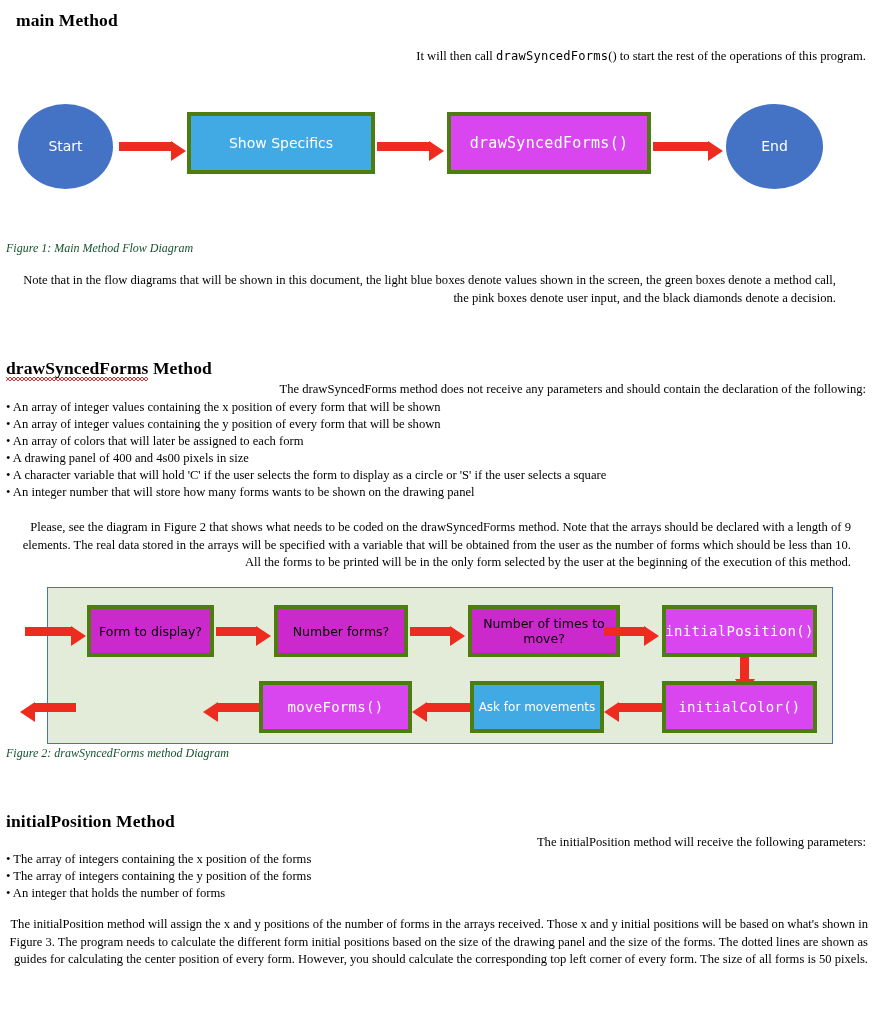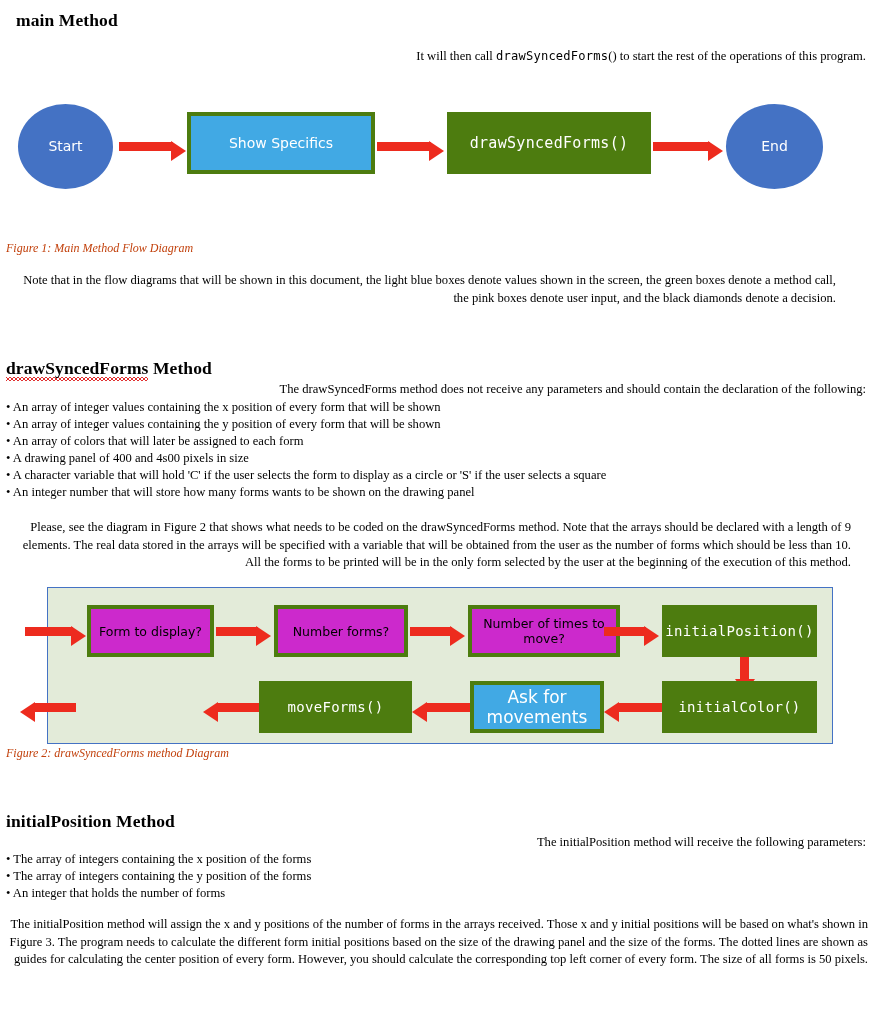--- a/index.html
+++ b/index.html
@@ -44,21 +44,21 @@
   }
   .mono {
     font-family: "DejaVu Sans Mono", "Liberation Mono", monospace;
     font-size: 12.1px;
     letter-spacing: 0.2px;
   }
   .caption {
     font-family: "Liberation Serif", serif;
     font-style: italic;
     font-size: 12px;
-    color: #c2410c;
+    color: #14532d;
     margin: 0;
   }
   .spellcheck {
     text-decoration: none;
     background-repeat: repeat-x;
     background-position: left bottom;
     background-image:
       linear-gradient(45deg, transparent 45%, #e03030 45%, #e03030 55%, transparent 55%),
       linear-gradient(-45deg, transparent 45%, #e03030 45%, #e03030 55%, transparent 55%);
     background-size: 4px 4px;
@@ -101,21 +101,21 @@
     box-sizing: border-box;
   }
   .node-ellipse {
     border-radius: 50%;
     background: #4472C4;
   }
   .node-rect {
     border: 4px solid #4d7c0f;
   }
   .fill-blue { background: #41A9E4; }
-  .fill-green { background: #4d7c0f; }
+  .fill-green { background: #d946ef; }
   .fill-magenta { background: #CC29CC; }
 
   
   .arrow-r, .arrow-l {
     position: absolute;
     height: 0;
   }
   .arrow-shaft-h {
     position: absolute;
     background: #ED2B1E;
@@ -272,21 +272,21 @@
     <div class="node node-rect fill-green" style="left:662px; top:96px; width:155px; height:52px;">
       <span class="shape-label-mono" style="font-size:14px;">initialColor()</span>
     </div>
 
     <div class="arrow-l" style="left:604px; top:122px; width:58px;">
       <div class="arrow-shaft-h" style="left:14px; width:44px; top:-4.5px;"></div>
       <div class="arrow-head-l" style="left:0px;"></div>
     </div>
 
     <div class="node node-rect fill-blue" style="left:470px; top:96px; width:134px; height:52px;">
-      <span class="shape-label" style="font-size:17px;">Ask for movements</span>
+      <span class="shape-label" style="font-size:12px;">Ask for movements</span>
     </div>
 
     <div class="arrow-l" style="left:412px; top:122px; width:58px;">
       <div class="arrow-shaft-h" style="left:14px; width:44px; top:-4.5px;"></div>
       <div class="arrow-head-l" style="left:0px;"></div>
     </div>
 
     <div class="node node-rect fill-green" style="left:259px; top:96px; width:153px; height:52px;">
       <span class="shape-label-mono" style="font-size:14px;">moveForms()</span>
     </div>

